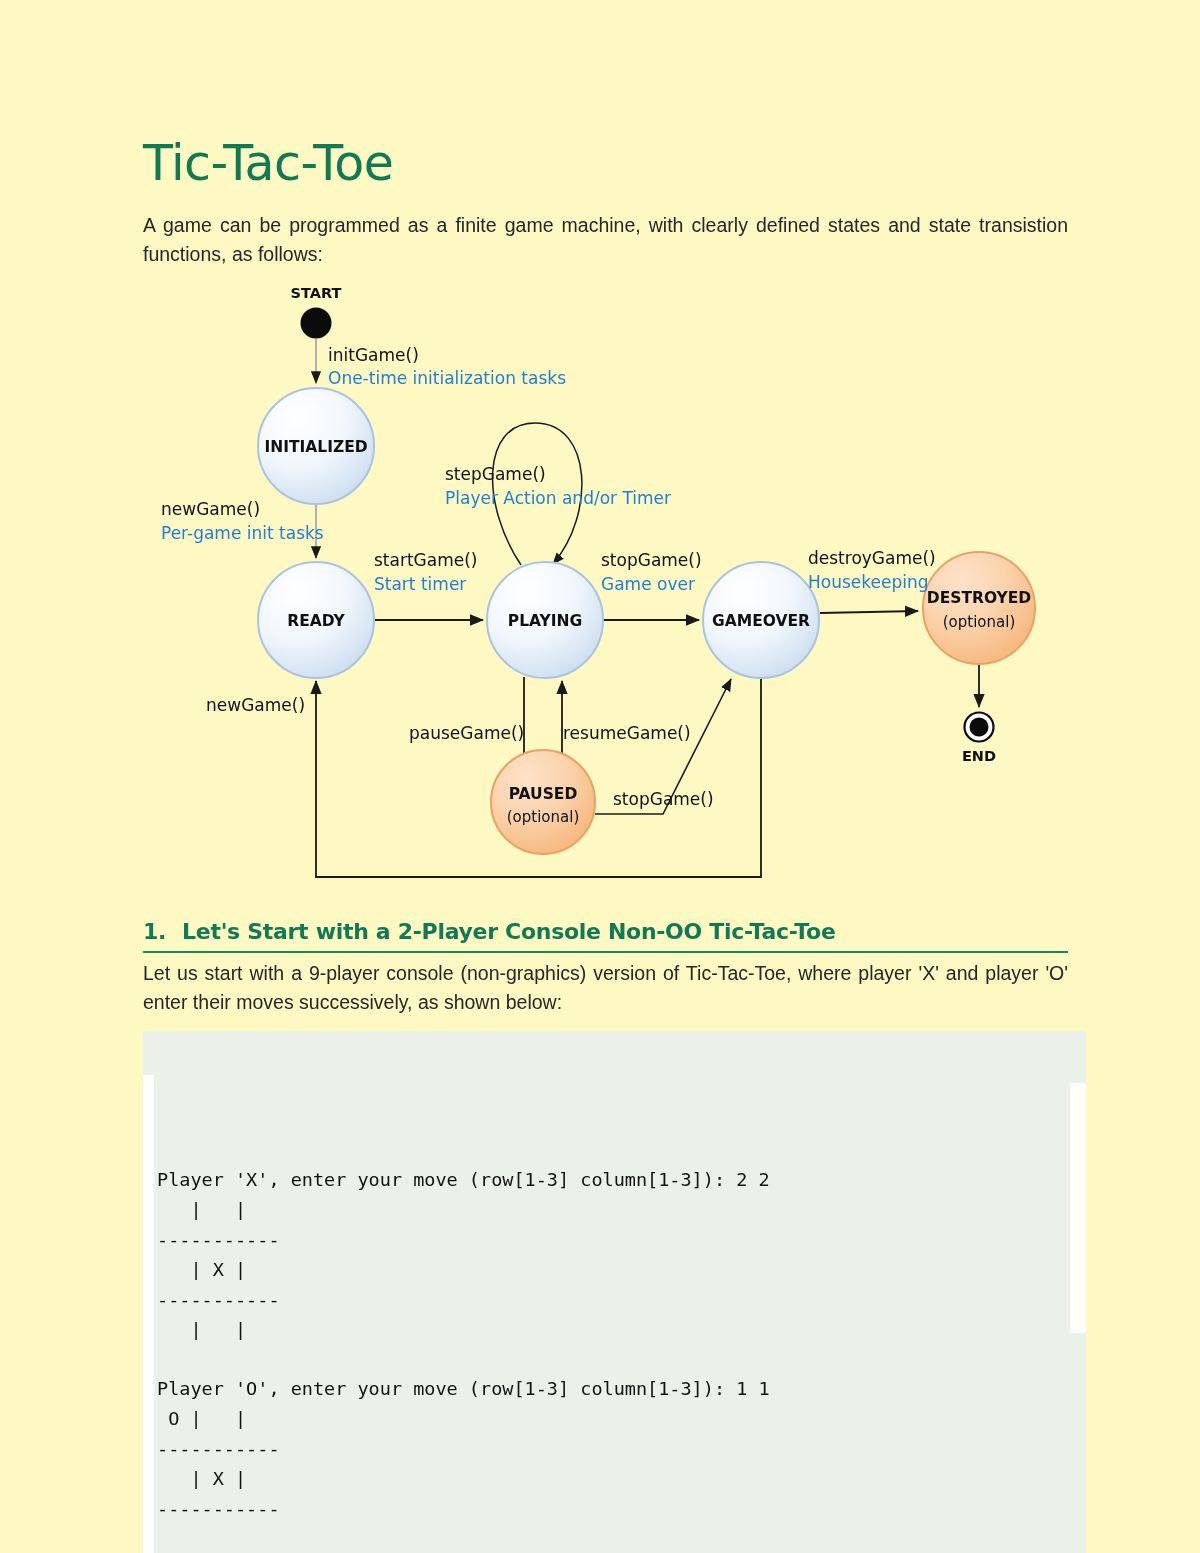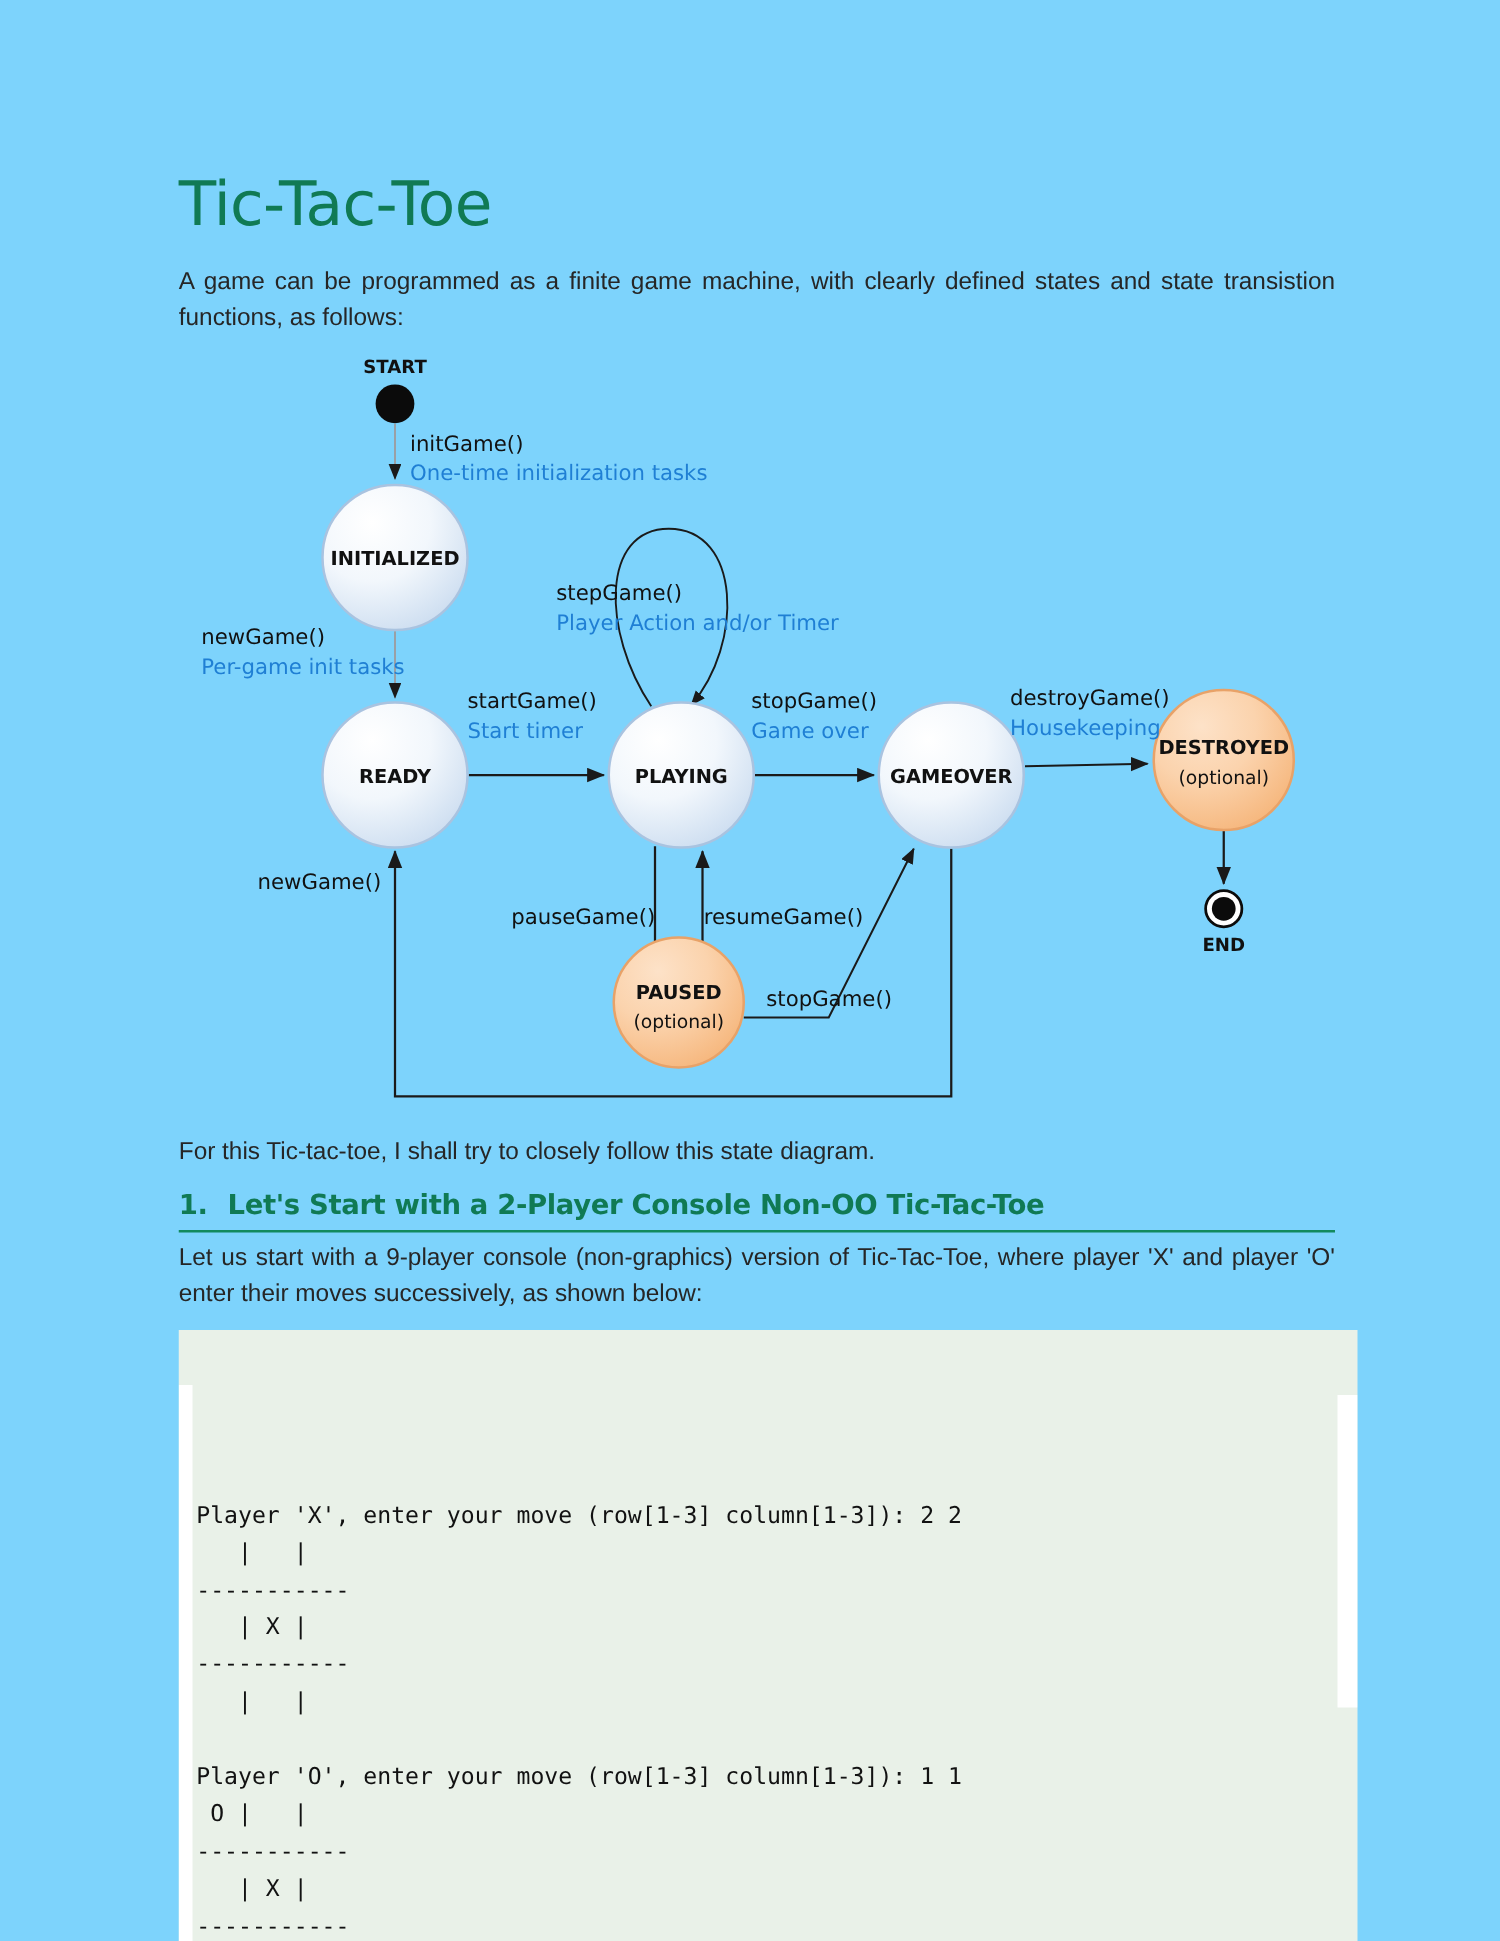--- a/index.html
+++ b/index.html
@@ -14,21 +14,21 @@
     font-family: "Liberation Sans", sans-serif;
     color: #1a1a1a;
     position: relative;
     overflow: hidden;
   }
   .page {
     position: absolute;
     left: 0; top: 0;
     width: 1200px;
     height: 1553px;
-    background: #7dd3fc;
+    background: #fef9c3;
   }
   .content {
     position: absolute;
     left: 143px;
     top: 0;
     width: 925px;
   }
 
   
   .doc-title {
@@ -276,21 +276,20 @@
         <text class="trans-fn" x="63" y="428">newGame()</text>
 
         <text class="trans-fn" x="266" y="456">pauseGame()</text>
 
         <text class="trans-fn" x="420" y="456">resumeGame()</text>
 
         <text class="trans-fn" x="470" y="522">stopGame()</text>
       </svg>
     </div>
 
-    <p class="body-text" style="margin-top:4px;">For this Tic-tac-toe, I shall try to closely follow this state diagram.</p>
 
     <h2 class="h2">
       <span class="num">1.</span><span>Let's Start with a 2-Player Console Non-OO Tic-Tac-Toe</span>
     </h2>
 
     <hr class="rule">
 
     <p class="body-text" style="margin-top:6px;">Let us start with a 9-player console (non-graphics) version of Tic-Tac-Toe, where player 'X' and player 'O' enter their moves successively, as shown below:</p>
 
     <div class="code-block">

